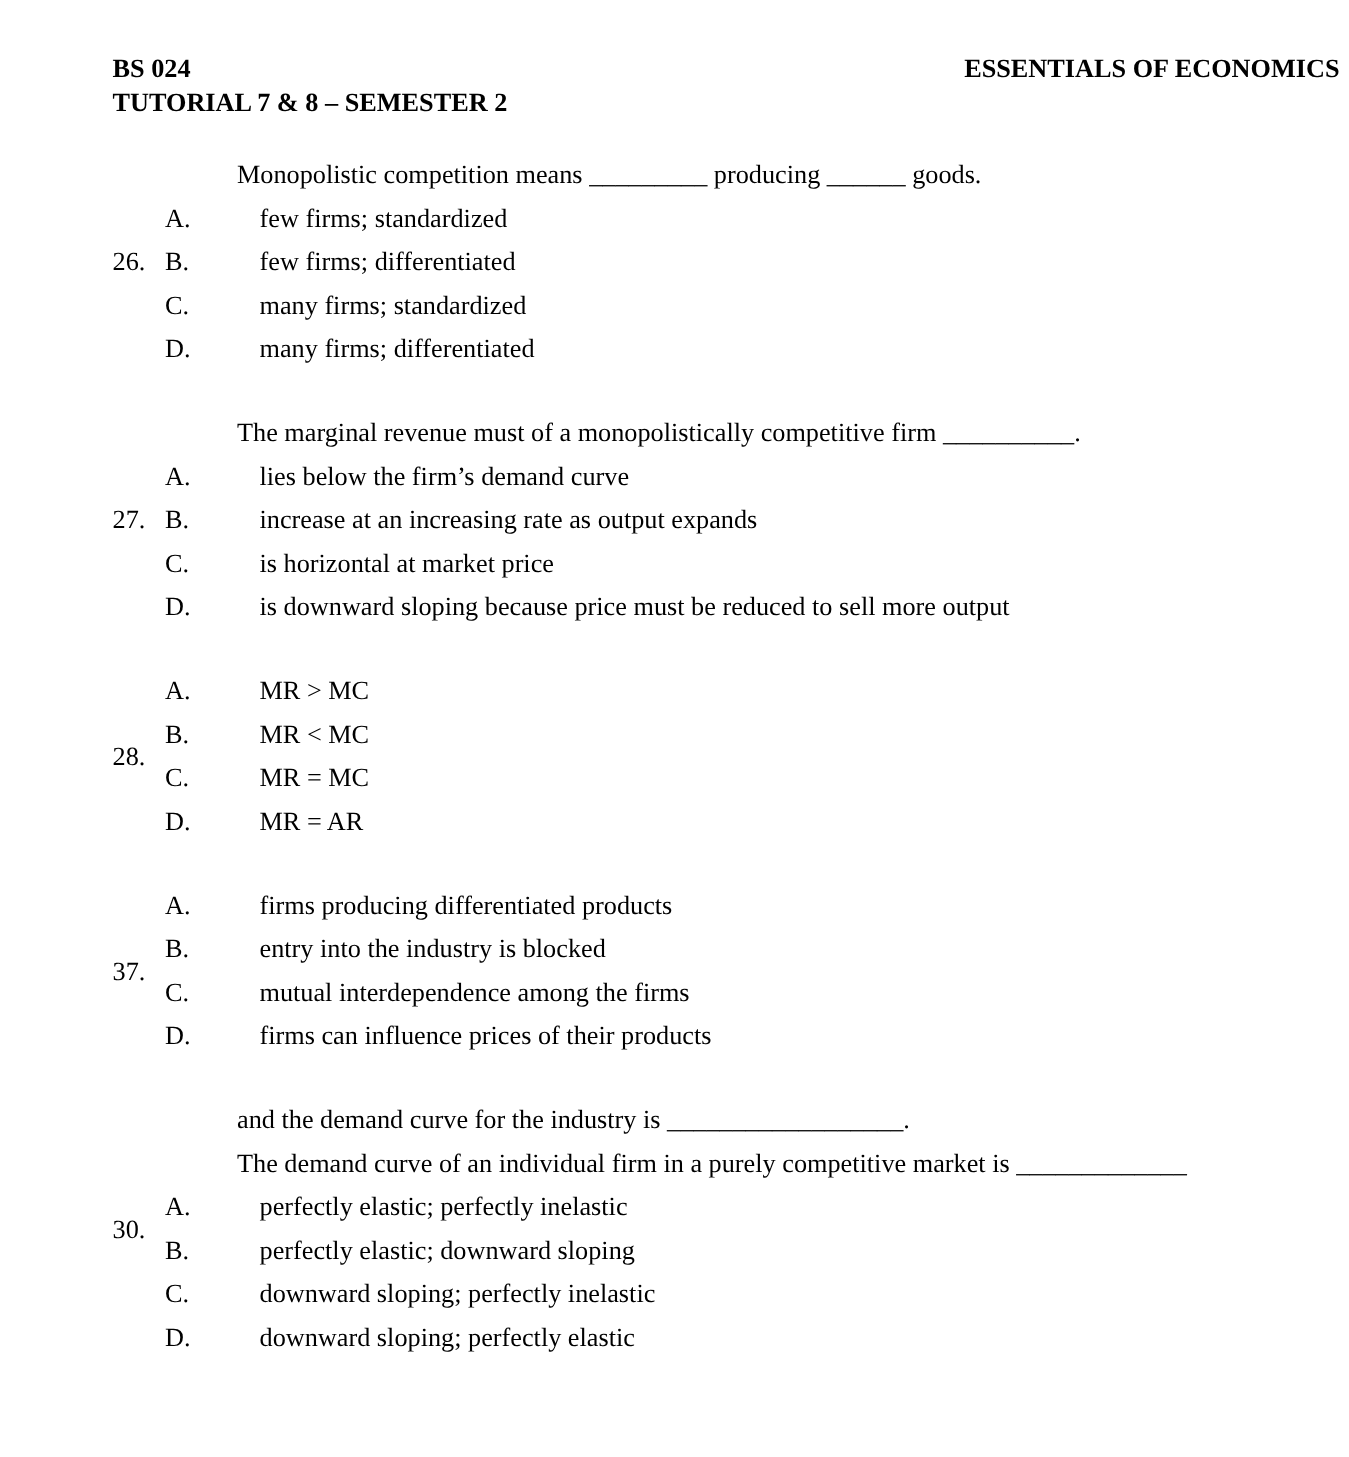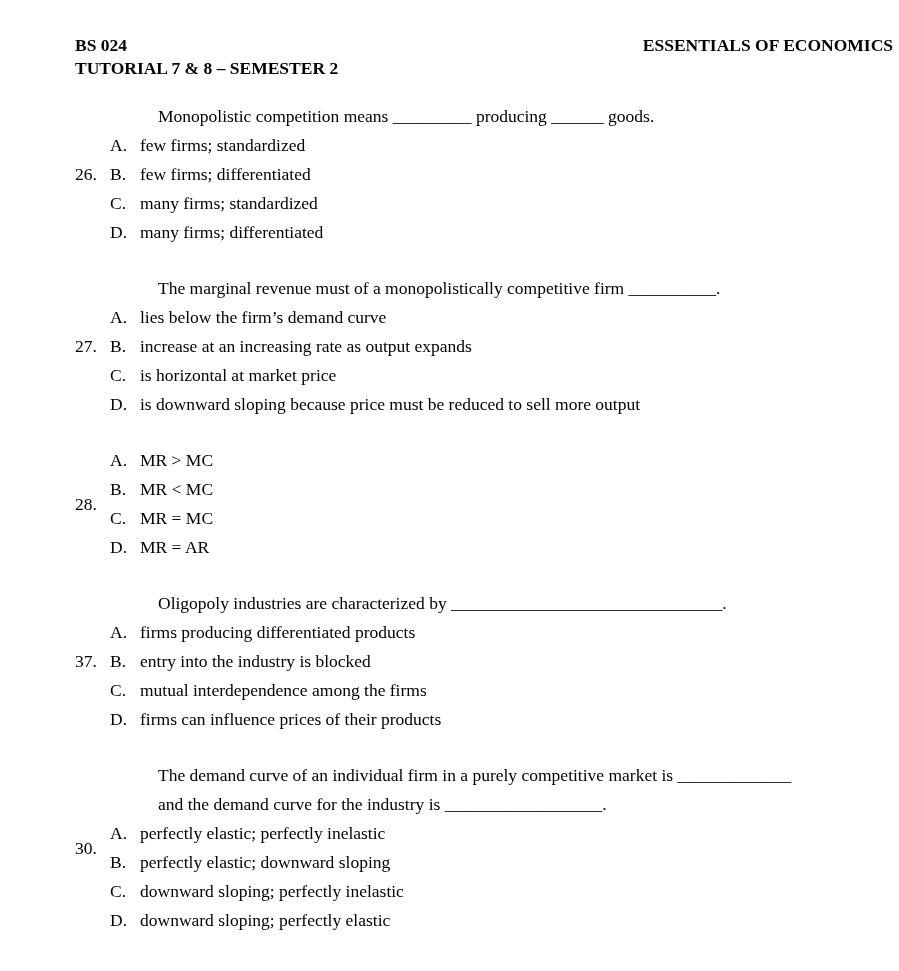--- a/index.html
+++ b/index.html
@@ -63,20 +63,21 @@
   }
   .option-row {
     display: flex;
     align-items: flex-start;
   }
   .opt-label {
     flex: 0 0 30px;
   }
   .opt-text {
     flex: 1 1 auto;
+    margin-left: 33px;
   }
 </style>
 </head>
 <body>
 
 <div class="page">
 
   <div class="doc-header">
     <div class="left-block">
       <span class="line">BS 024</span>
@@ -161,23 +162,20 @@
               <span class="opt-text">MR = AR</span>
             </div>
           </div>
       </div>
     </div>
 
     <div class="question">
       <span class="q-number">37.</span>
       <div class="q-body">
         <div>
-            <span class="q-line">Oligopoly industries are characterized by _______________________________.</span>
-          </div>
-        <div>
             <div class="option-row">
               <span class="opt-label">A.</span>
               <span class="opt-text">firms producing differentiated products</span>
             </div>
             <div class="option-row">
               <span class="opt-label">B.</span>
               <span class="opt-text">entry into the industry is blocked</span>
             </div>
             <div class="option-row">
               <span class="opt-label">C.</span>
@@ -188,22 +186,22 @@
               <span class="opt-text">firms can influence prices of their products</span>
             </div>
           </div>
       </div>
     </div>
 
     <div class="question">
       <span class="q-number">30.</span>
       <div class="q-body">
         <div>
+            <span class="q-line">and the demand curve for the industry is __________________.</span>
             <span class="q-line">The demand curve of an individual firm in a purely competitive market is _____________</span>
-            <span class="q-line">and the demand curve for the industry is __________________.</span>
           </div>
         <div>
             <div class="option-row">
               <span class="opt-label">A.</span>
               <span class="opt-text">perfectly elastic; perfectly inelastic</span>
             </div>
             <div class="option-row">
               <span class="opt-label">B.</span>
               <span class="opt-text">perfectly elastic; downward sloping</span>
             </div>

